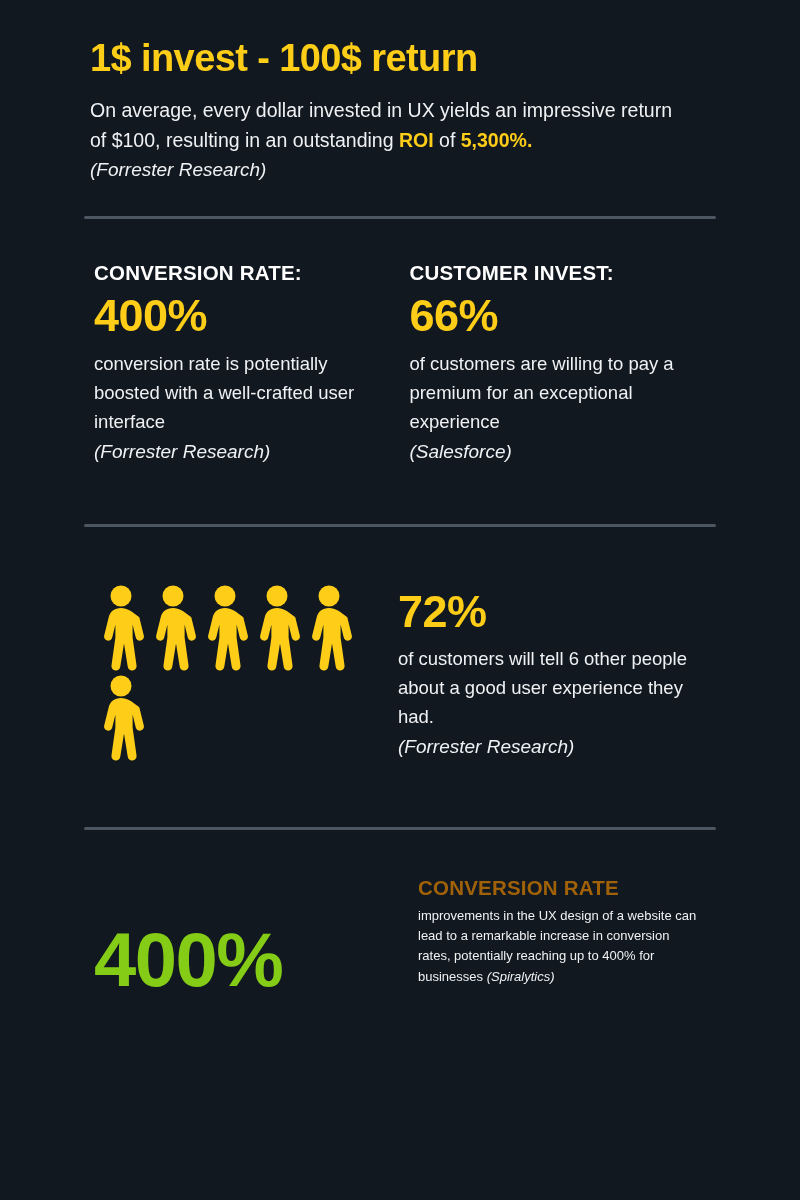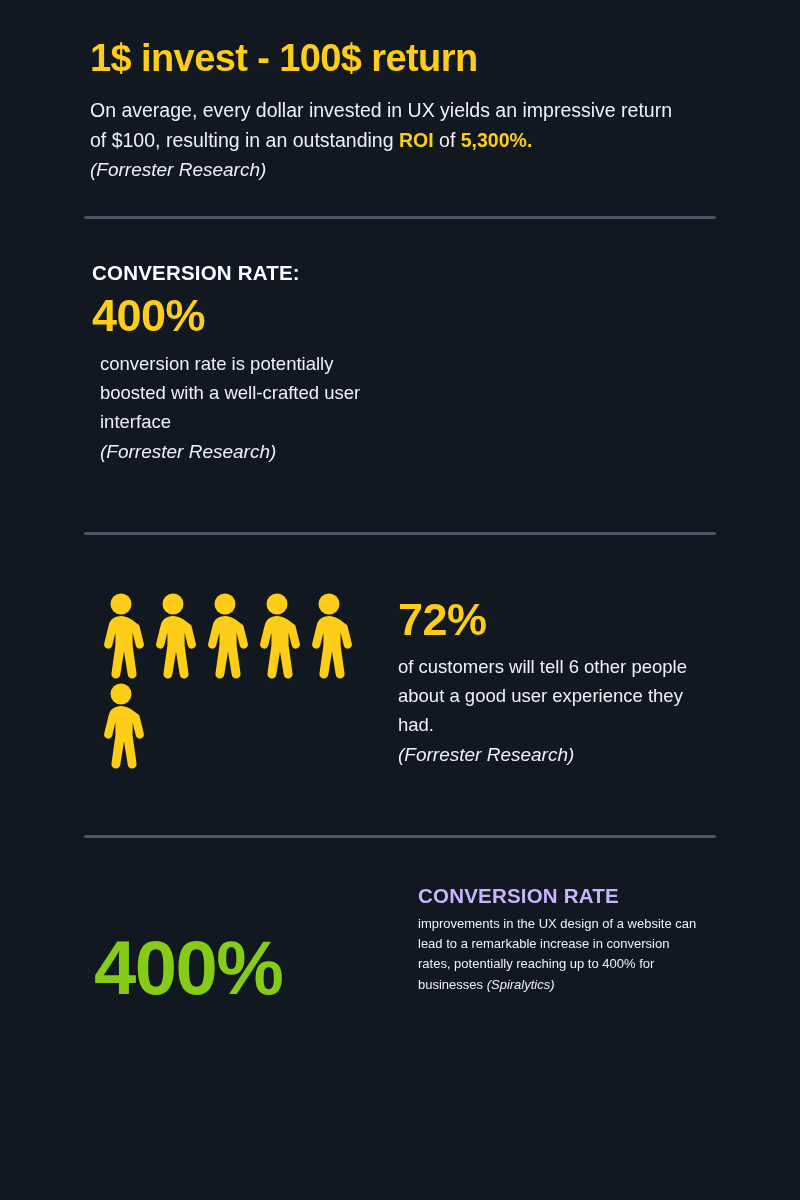--- a/index.html
+++ b/index.html
@@ -92,21 +92,21 @@
     font-size: 45px;
     font-weight: 700;
     letter-spacing: -0.5px;
     line-height: 1.1;
     margin: 0 0 10px 0;
   }
   .col-body {
     color: #EFF1F3;
     font-size: 18.5px;
     line-height: 1.56;
-    margin: 8px;
+    margin: 0;
   }
 
   
   .people-sec {
     display: flex;
     padding-top: 56px;
     align-items: flex-end;
   }
   .people-art {
     width: 300px;
@@ -161,21 +161,21 @@
     letter-spacing: -1.5px;
     line-height: 1;
     margin: 0 0 0 10px;
   }
   .bottom-right {
     width: 300px;
     padding-left: 14px;
     box-sizing: border-box;
   }
   .bottom-head {
-    color: #c4b5fd;
+    color: #a16207;
     font-size: 20.5px;
     font-weight: 700;
     letter-spacing: 0.2px;
     margin: 0 0 6px 0;
   }
   .bottom-body {
     color: #EFF1F3;
     font-size: 13px;
     line-height: 1.56;
     margin: 0;
@@ -201,20 +201,28 @@
 
   <section class="two-col">
     <div class="col">
       <h2 class="col-head">CONVERSION RATE:</h2>
       <div class="col-figure">400%</div>
       <p class="col-body">
         <span>conversion rate is potentially boosted with a well-crafted user interface</span>
         <span class="src">(Forrester Research)</span>
       </p>
     </div>
+    <div class="col">
+      <h2 class="col-head">CUSTOMER INVEST:</h2>
+      <div class="col-figure">66%</div>
+      <p class="col-body">
+        <span>of customers are willing to pay a premium for an exceptional experience</span>
+        <span class="src">(Salesforce)</span>
+      </p>
+    </div>
   </section>
 
   <div class="divider div2"></div>
 
   <section class="people-sec">
     <div class="people-art">
       <div class="people-row">
         <svg class="person" viewBox="0 0 46 86">
           <circle cx="23" cy="11" r="10.5" fill="#FDCD18"></circle>
           <path fill="#FDCD18" d="M23 23c-6.5 0-11 3.6-12.3 9.2L6.2 50.4c-.6 2.5.8 4.7 3.1 5.2 2.3.5 4.4-1 5-3.4l3.1-12.6v12.9l-3.9 27.7c-.4 2.8 1.2 5 3.8 5.3 2.6.3 4.6-1.4 5-4.1l3.7-23 3.7 23c.4 2.7 2.4 4.4 5 4.1 2.6-.3 4.2-2.5 3.8-5.3l-3.9-27.7V39.6l3.1 12.6c.6 2.4 2.7 3.9 5 3.4 2.3-.5 3.7-2.7 3.1-5.2l-4.5-18.2C34 26.6 29.5 23 23 23z"></path>

